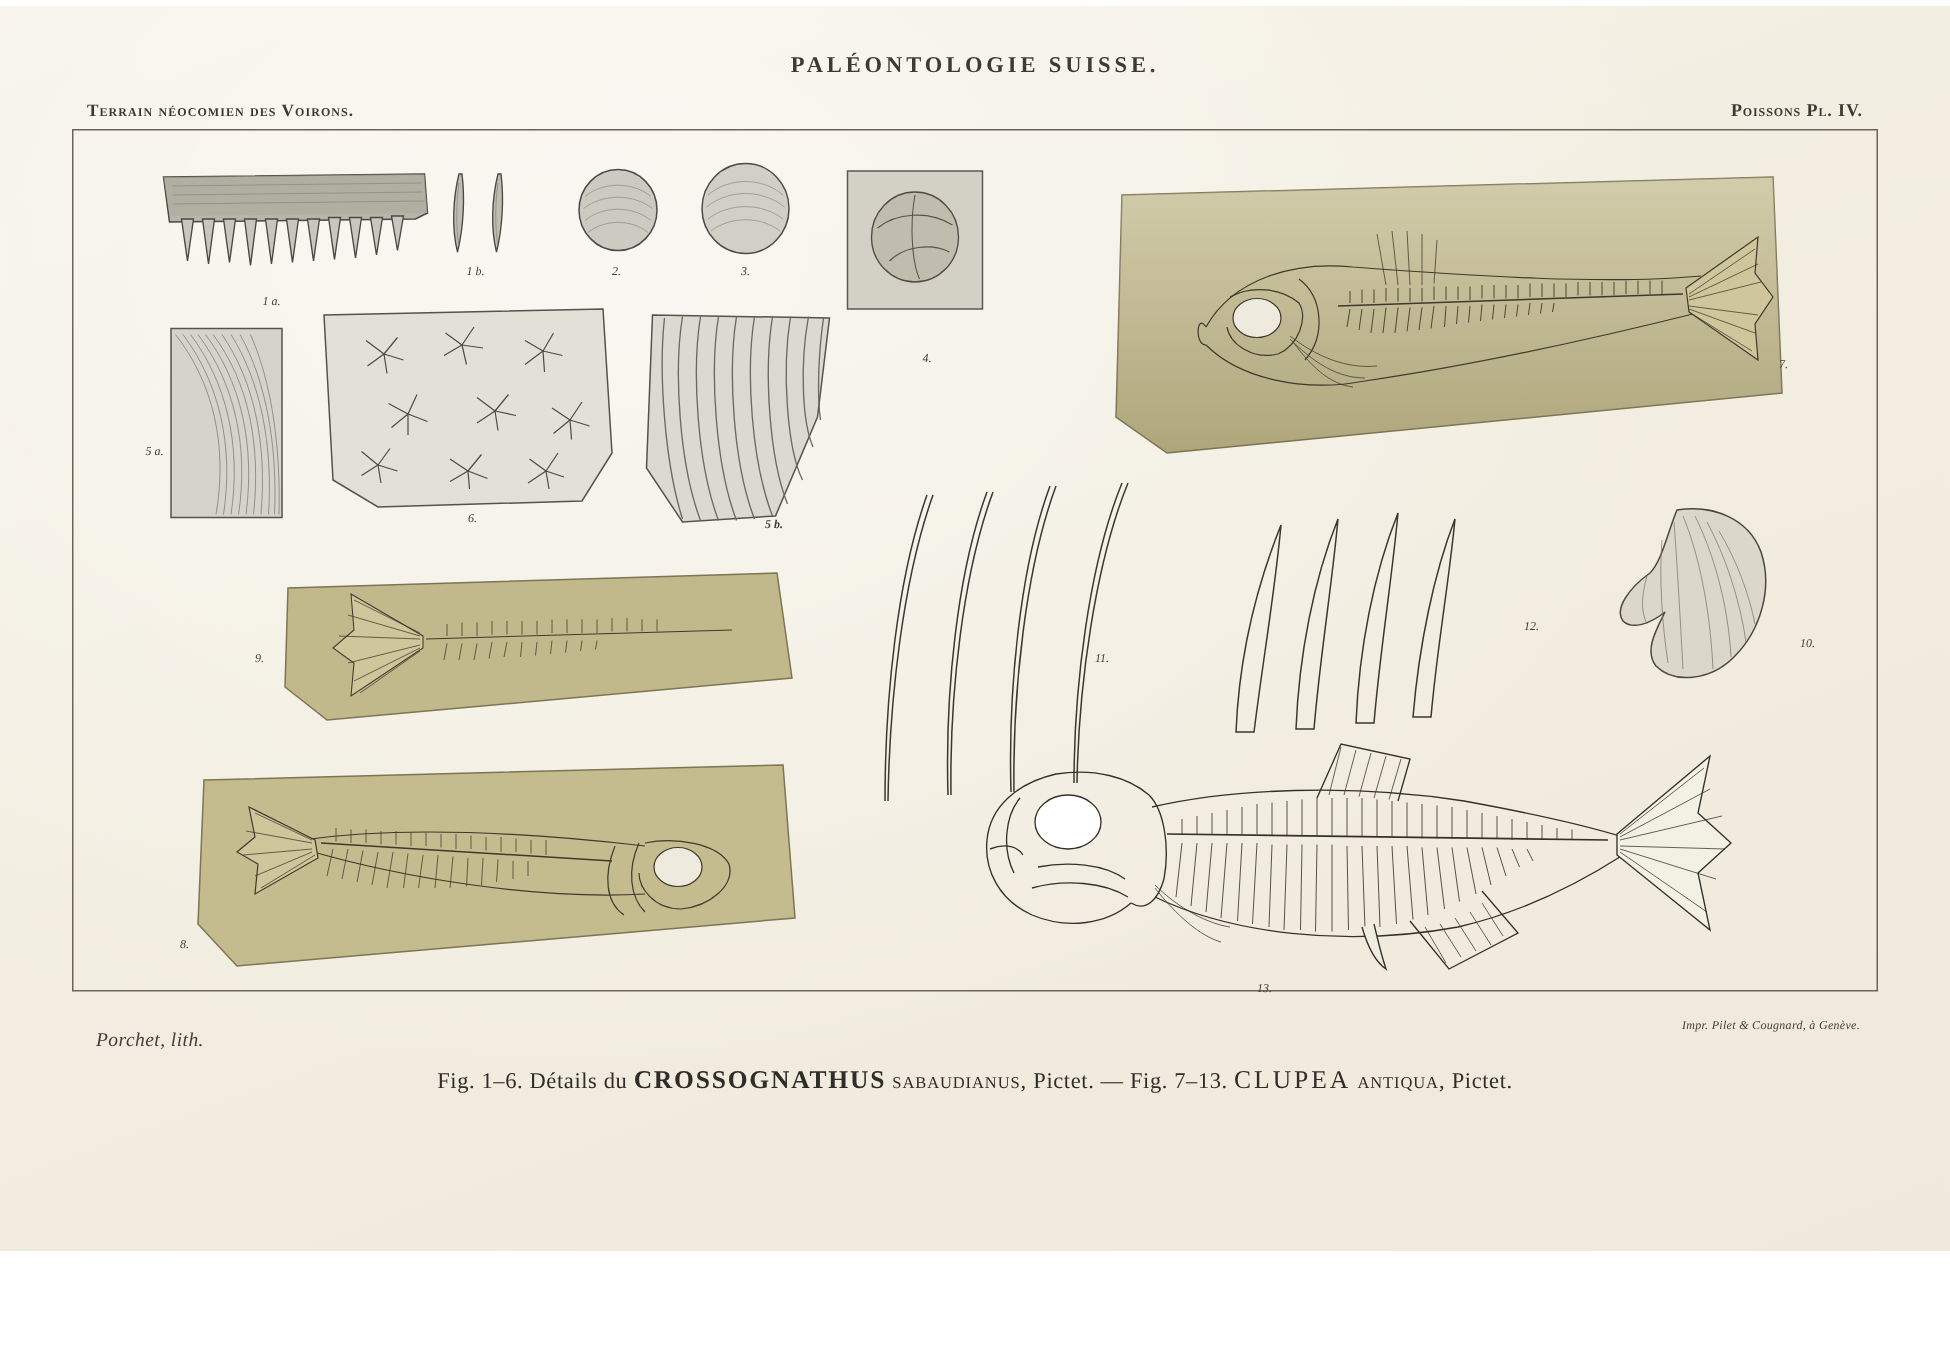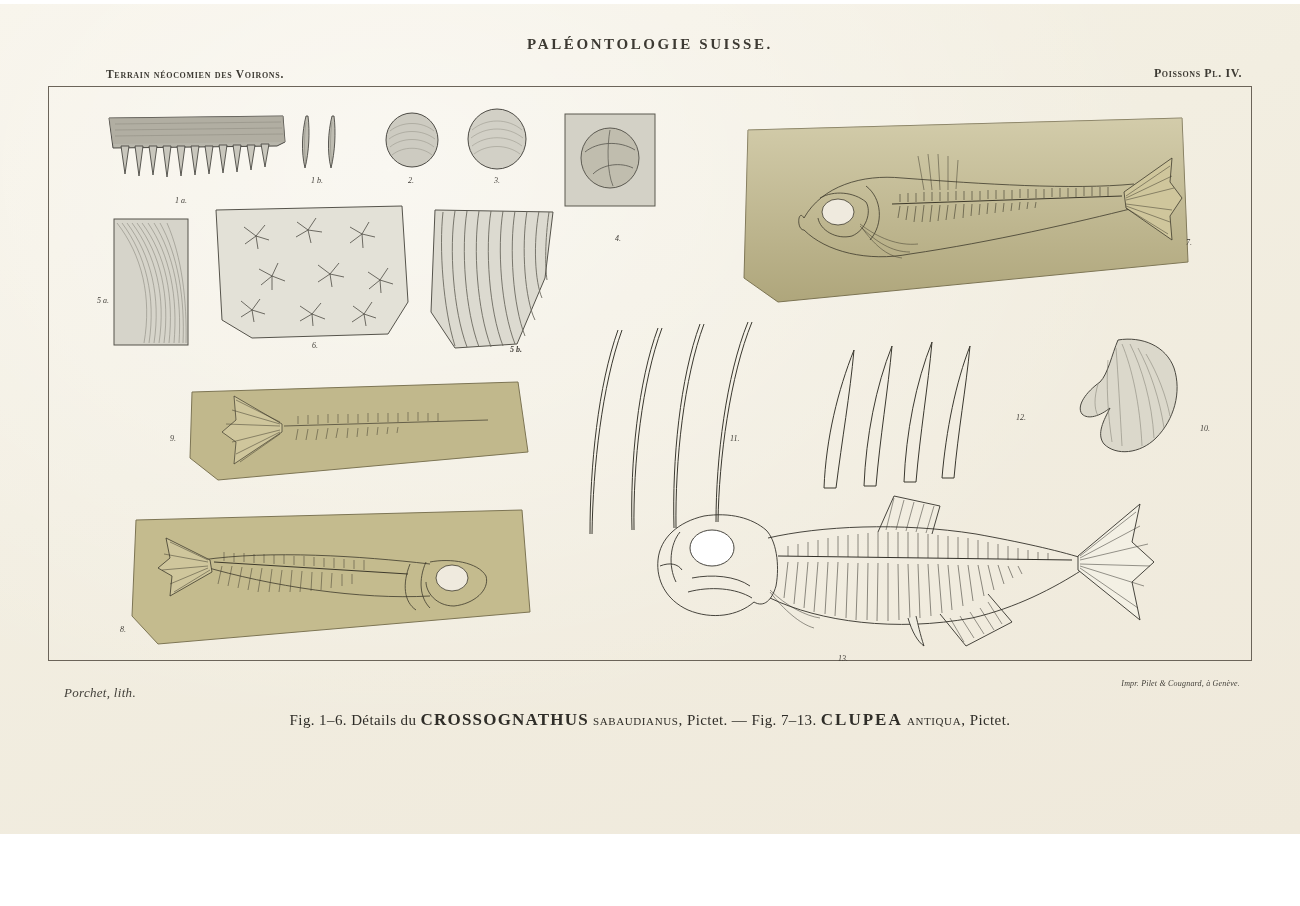--- a/index.html
+++ b/index.html
@@ -52,21 +52,20 @@
   }
   .sub-left {
     position: absolute;
     top: 64px;
     left: 58px;
     font-size: 11.5px;
     letter-spacing: 0.7px;
     color: #3d3a33;
     font-variant: small-caps;
     font-weight: 600;
-    margin-left: 48px;
   }
   .sub-right {
     position: absolute;
     top: 62px;
     right: 58px;
     font-size: 12px;
     letter-spacing: 0.6px;
     color: #3d3a33;
     font-variant: small-caps;
     font-weight: 600;
@@ -116,21 +115,21 @@
     letter-spacing: 1.2px;
     margin-top: 14px;
   }
   .caption .sc {
     font-variant: small-caps;
     font-size: 15px;
     letter-spacing: 0.6px;
   }
   .caption .spaced {
     letter-spacing: 2px;
-    font-weight: 700;
+    font-weight: 400;
     font-size: 17px;
     text-align: right;
   }
   
   .fignum {
     position: absolute;
     font-size: 8px;
     font-style: italic;
     color: #403d37;
   }

